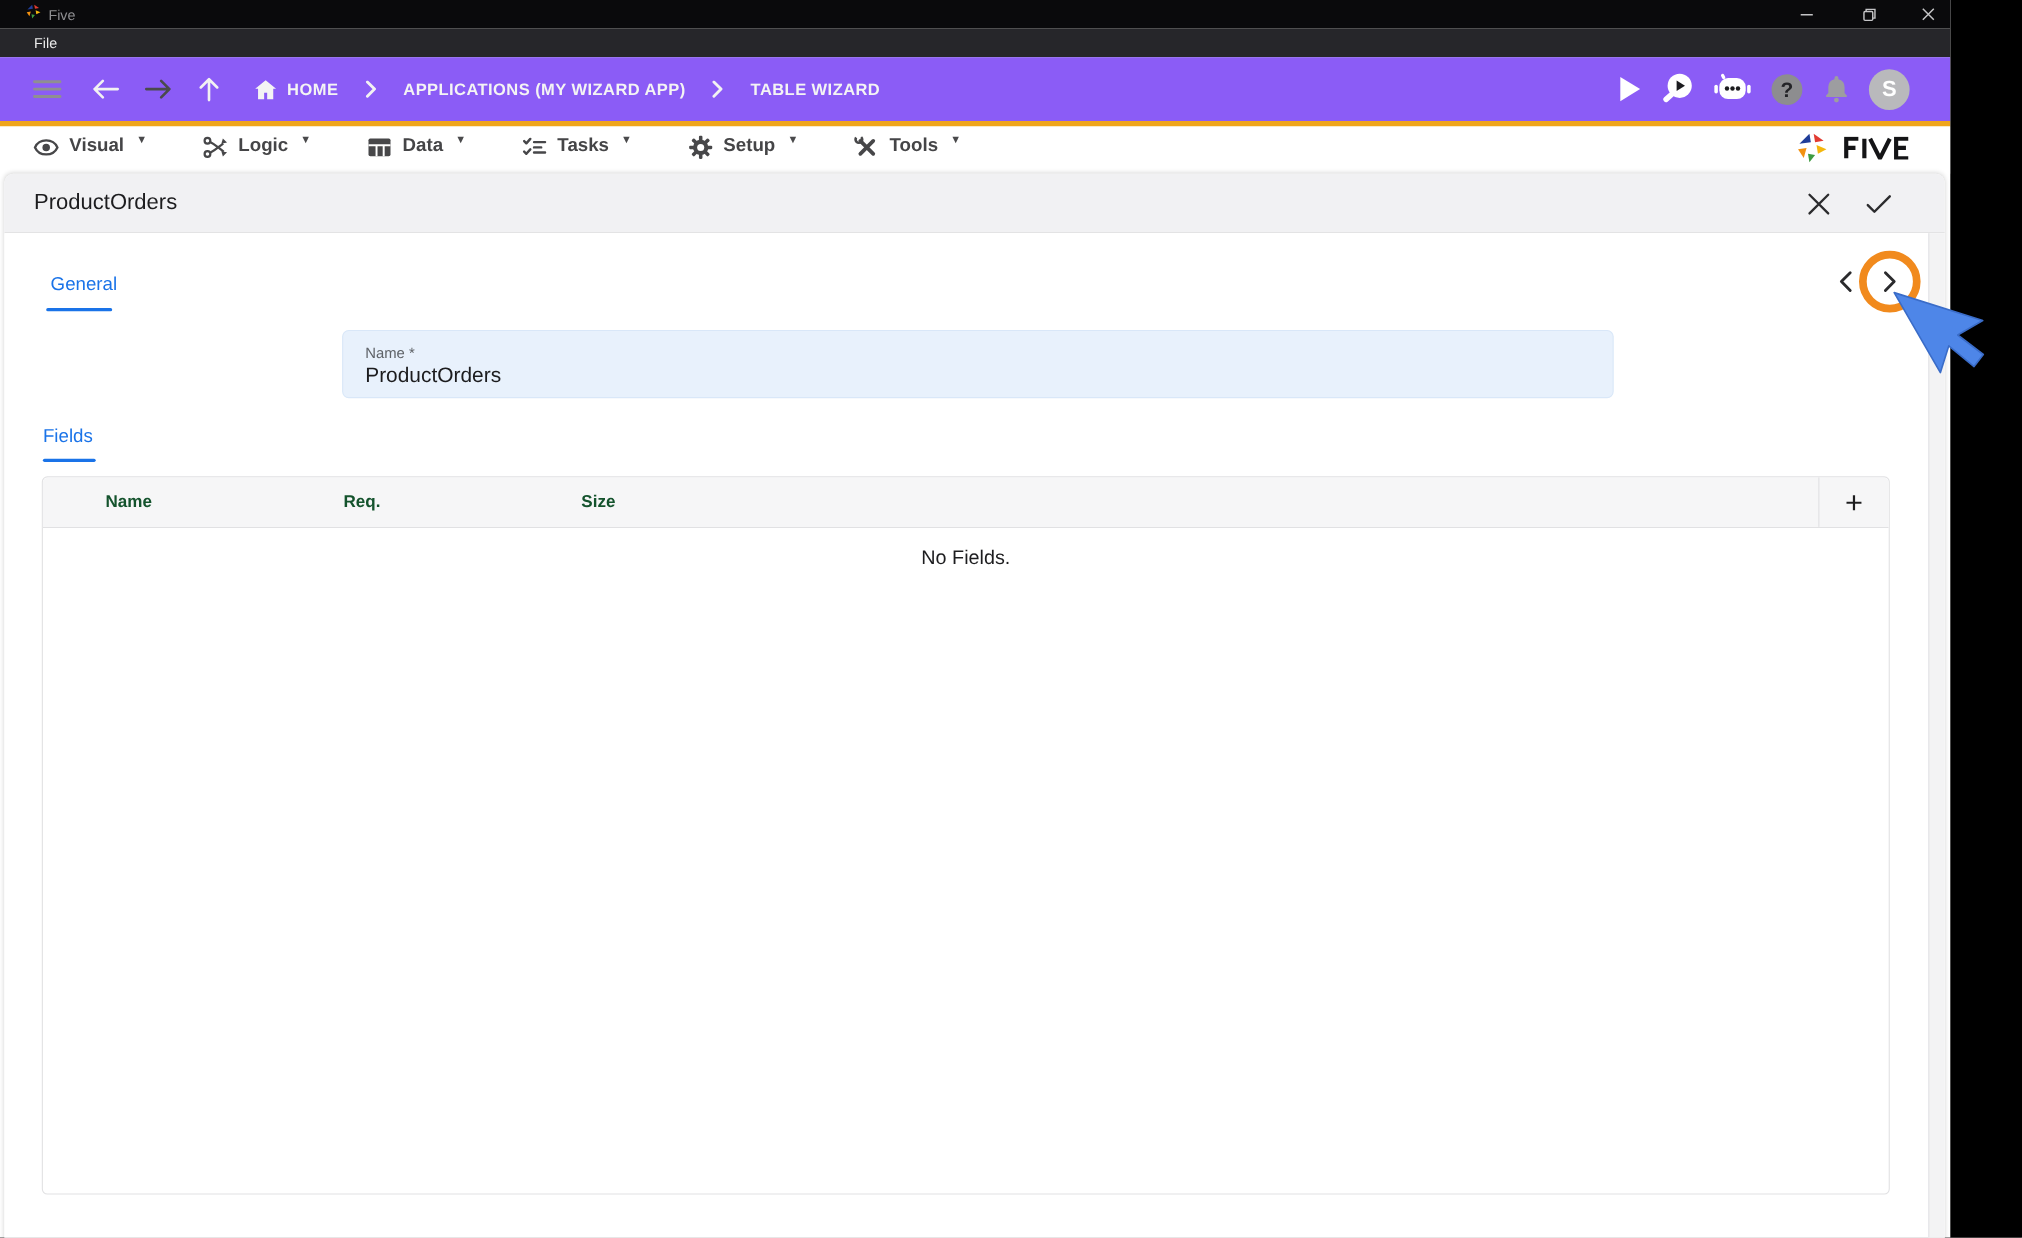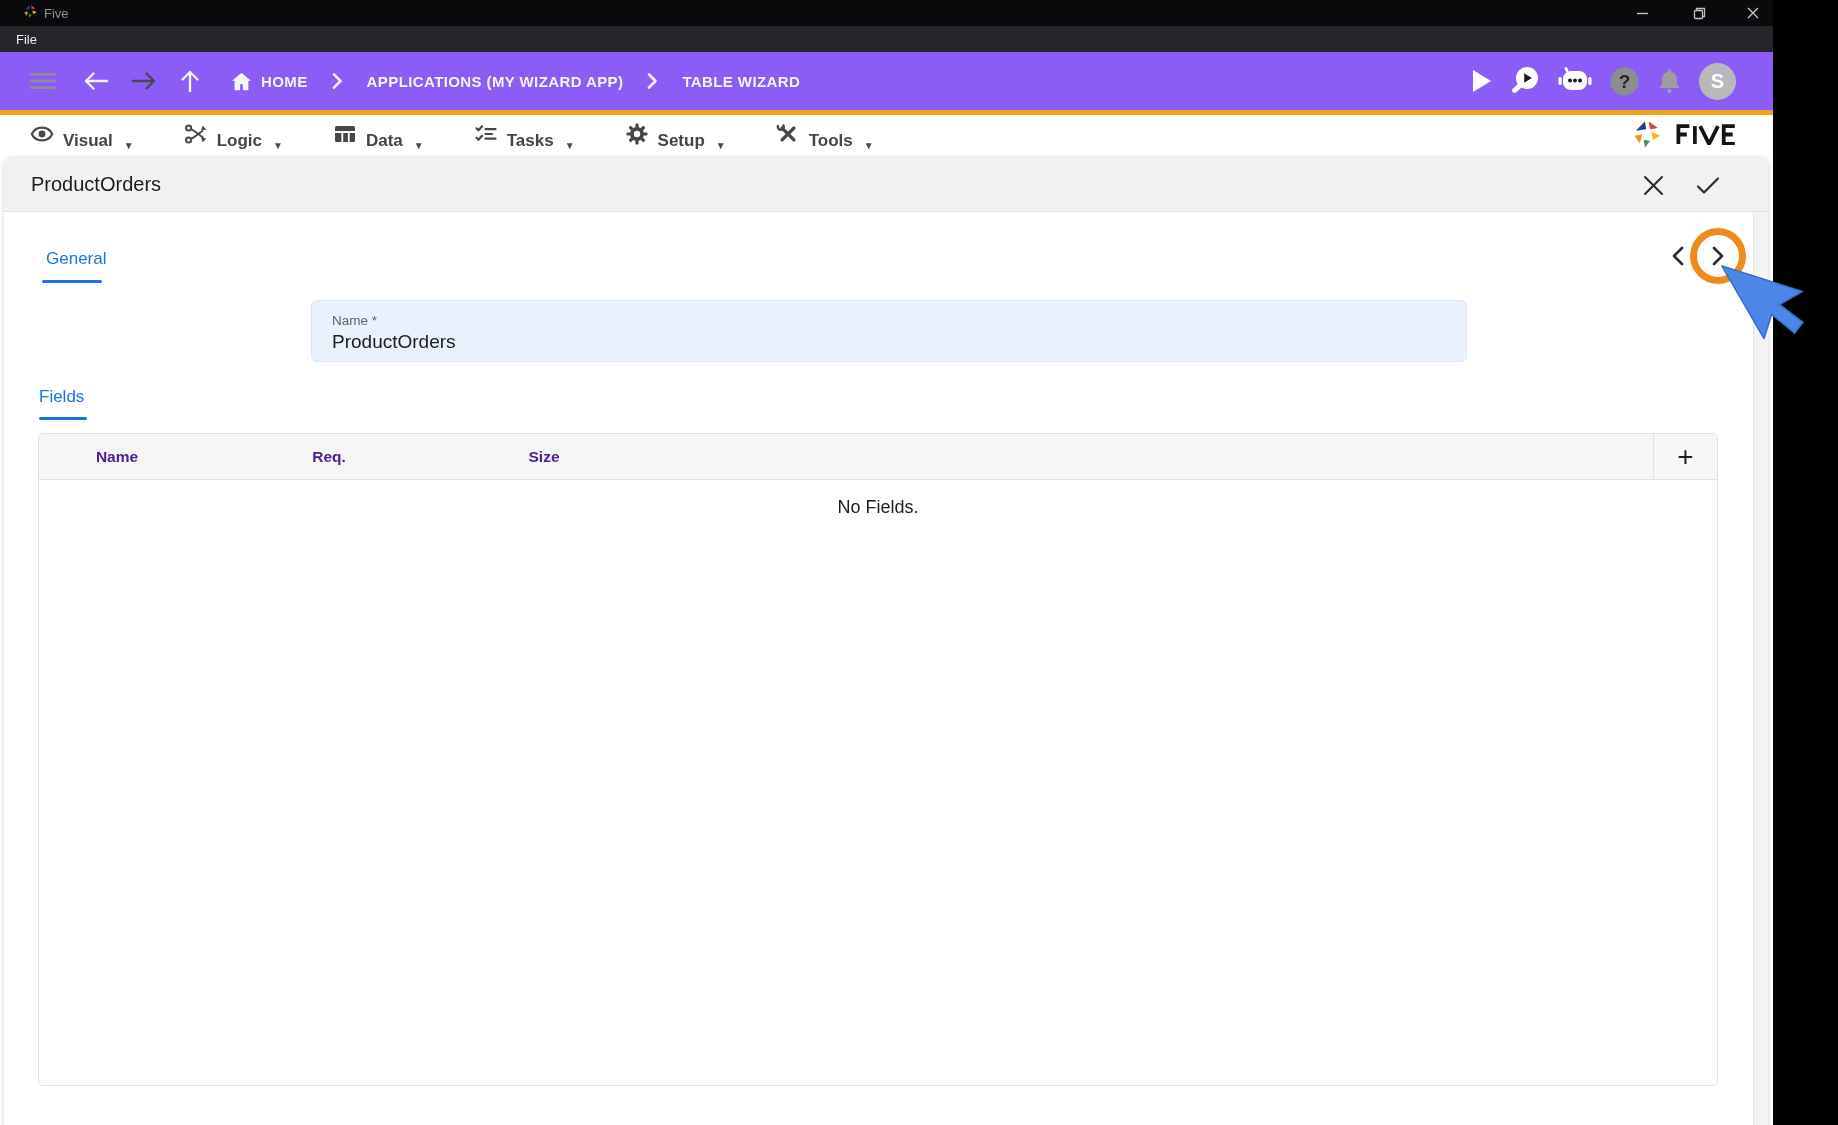--- a/index.html
+++ b/index.html
@@ -16,39 +16,39 @@
 
   
   .titlebar{position:absolute;left:0;top:0;width:100%;height:26px;background:#0a0a0c;
     display:flex;align-items:center;padding-left:23px;}
   .titlebar .appname{color:#8f8f92;font-size:13px;margin-left:6px;}
   .winbtn{position:absolute;top:1px;width:26px;height:24px;display:flex;align-items:center;justify-content:center;cursor:default;}
   .winbtn svg{display:block;}
 
   
   .filebar{position:absolute;left:0;top:26px;width:100%;height:26px;background:#26262a;
-    display:flex;align-items:center;padding-left:10px;}
+    display:flex;align-items:center;padding-left:25px;}
   .filebar .file{color:#ececec;font-size:13px;padding:2px 6px;}
 
   
   .toolbar{position:absolute;left:0;top:52px;width:100%;height:58px;background:#8b5cf6;
     display:flex;align-items:center;padding-left:30px;}
   .tbicon{display:flex;align-items:center;justify-content:center;height:40px;}
   .crumbtext{color:#f4f4f4;font-size:15px;font-weight:700;letter-spacing:.4px;}
   .toolbar-right{position:absolute;right:37px;top:0;height:58px;display:flex;align-items:center;gap:16px;}
   .avatar{width:37px;height:37px;border-radius:50%;background:#b9b9bc;display:flex;align-items:center;justify-content:center;
     color:#fff;font-size:20px;font-weight:700;}
 
   
   .accent{position:absolute;left:0;top:110px;width:100%;height:5px;background:var(--accent-yellow);}
 
   
   .ribbon{position:absolute;left:0;top:115px;width:100%;height:43px;background:#fff;
     display:flex;align-items:center;padding-left:30px;gap:50px;}
-  .ribbon-item{display:flex;align-items:flex-end;gap:9px;color:#454547;font-size:17px;font-weight:600;cursor:default;}
+  .ribbon-item{display:flex;align-items:flex-start;gap:9px;color:#454547;font-size:17px;font-weight:600;cursor:default;}
   .ribbon-item .caret{font-size:10px;color:#4a4a4c;margin-left:2px;}
   .brand{position:absolute;right:28px;top:0;height:43px;display:flex;align-items:center;gap:8px;}
 
   
   .card{position:absolute;left:4px;top:158px;width:1764px;height:975px;background:#fff;
     border-radius:8px;box-shadow:0 0 5px rgba(0,0,0,.18);}
   .card-header{position:absolute;left:0;top:0;width:100%;height:54px;background:#f1f1f3;
     border-bottom:1px solid #e1e1e3;border-radius:8px 8px 0 0;display:flex;align-items:center;}
   .card-title{margin-left:27px;font-size:20px;font-weight:500;color:#1d1d1f;}
   .hdrbtn{position:absolute;top:11px;width:32px;height:32px;display:flex;align-items:center;justify-content:center;cursor:pointer;}
@@ -61,21 +61,21 @@
   .tab{position:absolute;font-size:17px;font-weight:500;color:var(--tab-blue);cursor:pointer;}
   .tabline{position:absolute;height:3px;background:var(--tab-blue);border-radius:2px;}
 
   .name-field{position:absolute;left:307px;top:88px;width:1156px;height:62px;background:var(--field-bg);
     border:1px solid #d9e7f8;border-radius:6px;padding:12px 0 0 20px;cursor:text;}
   .name-field .lbl{font-size:13.5px;color:#5f6368;}
   .name-field .val{font-size:19px;color:#1c1c1e;margin-top:3px;}
 
   .ftable{position:absolute;left:34px;top:221px;width:1680px;height:653px;border:1px solid #e1e1e3;border-radius:5px;background:#fff;}
   .thead{display:flex;height:46px;background:#f6f6f7;border-bottom:1px solid #e1e1e3;border-radius:5px 5px 0 0;align-items:stretch;}
-  .th{display:flex;align-items:center;justify-content:center;font-size:15.5px;font-weight:700;color:#4c1d95;}
+  .th{display:flex;align-items:center;justify-content:center;font-size:15.5px;font-weight:700;color:#14532d;}
   .th.c1{width:156px;} .th.c2{width:362px;} .th.c3{width:268px;} .th.c4{width:162px;} .th.c5{width:378px;}
   .th.fill{flex:1;}
   .plus-cell{width:64px;border-left:1px solid #e1e1e3;display:flex;align-items:center;justify-content:center;
     font-size:28px;font-weight:300;color:#1d1d1f;cursor:pointer;}
   .tbody-empty{padding-top:17px;text-align:center;font-size:18px;color:#1d1d1f;}
 
   
   .ring{position:absolute;left:1690px;top:228px;width:56px;height:56px;border:7px solid var(--ring-orange);
     border-radius:50%;pointer-events:none;}
   .cursor{position:absolute;left:1708px;top:256px;width:140px;height:140px;pointer-events:none;}

